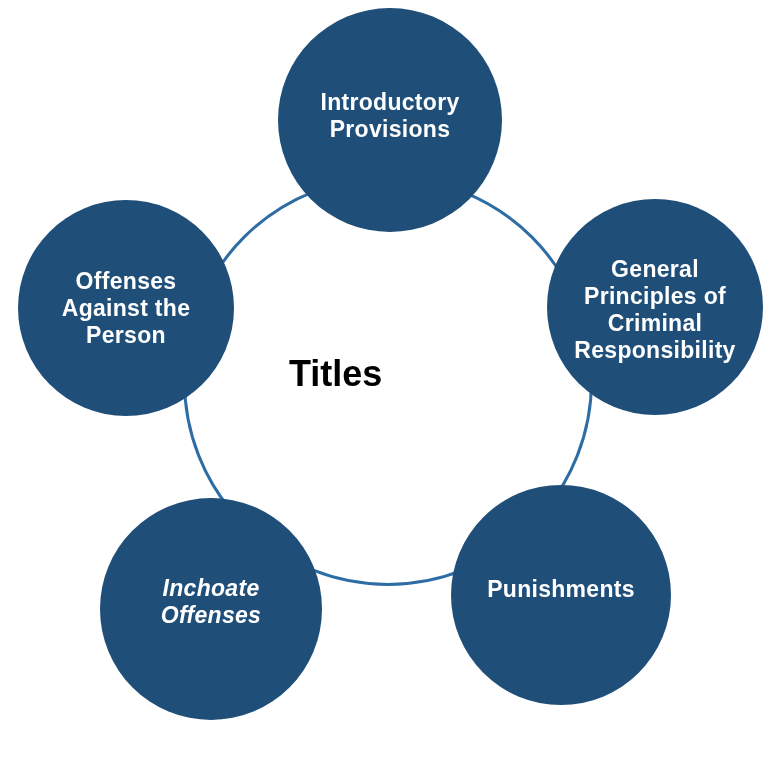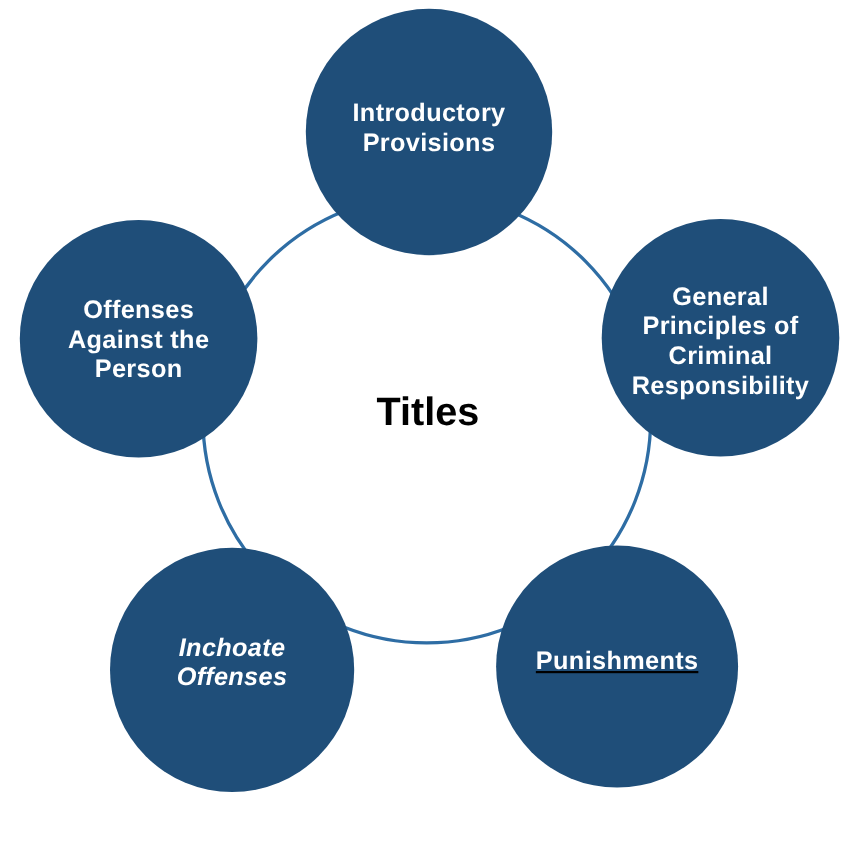--- a/index.html
+++ b/index.html
@@ -46,35 +46,35 @@
   .node-label {
     color: var(--node-text);
     font-weight: bold;
     font-size: 23px;
     line-height: 27px;
     white-space: pre-line;
     letter-spacing: 0.3px;
   }
   .node-top          { left: 278px; top:   8px; width: 224px; height: 224px; }
   .node-upper-right  { left: 547px; top: 199px; width: 216px; height: 216px; }
-  .node-lower-right  { left: 451px; top: 496px; width: 220px; height: 220px; text-decoration: underline; }
+  .node-lower-right  { left: 451px; top: 485px; width: 220px; height: 220px; }
   .node-lower-left   { left: 100px; top: 498px; width: 222px; height: 222px; font-style: italic; }
   .node-upper-left   { left:  18px; top: 200px; width: 216px; height: 216px; }
   
   .node-top .node-label         { position: relative; top: -4px; }
   .node-upper-right .node-label { position: relative; top: -7px; margin-top: 20px; }
   .node-lower-left .node-label  { position: relative; top: -7px; }
   .node-lower-right .node-label { position: relative; top: -6px; }
   
   .center-label {
     position: absolute;
     left: 289px;
     top: 354px;
     width: 200px;
-    text-align: center;
+    text-align: left;
     color: var(--center-text);
     font-weight: bold;
     font-size: 36px;
     line-height: 40px;
   }
 </style>
 </head>
 <body>
 
 <div class="canvas">

